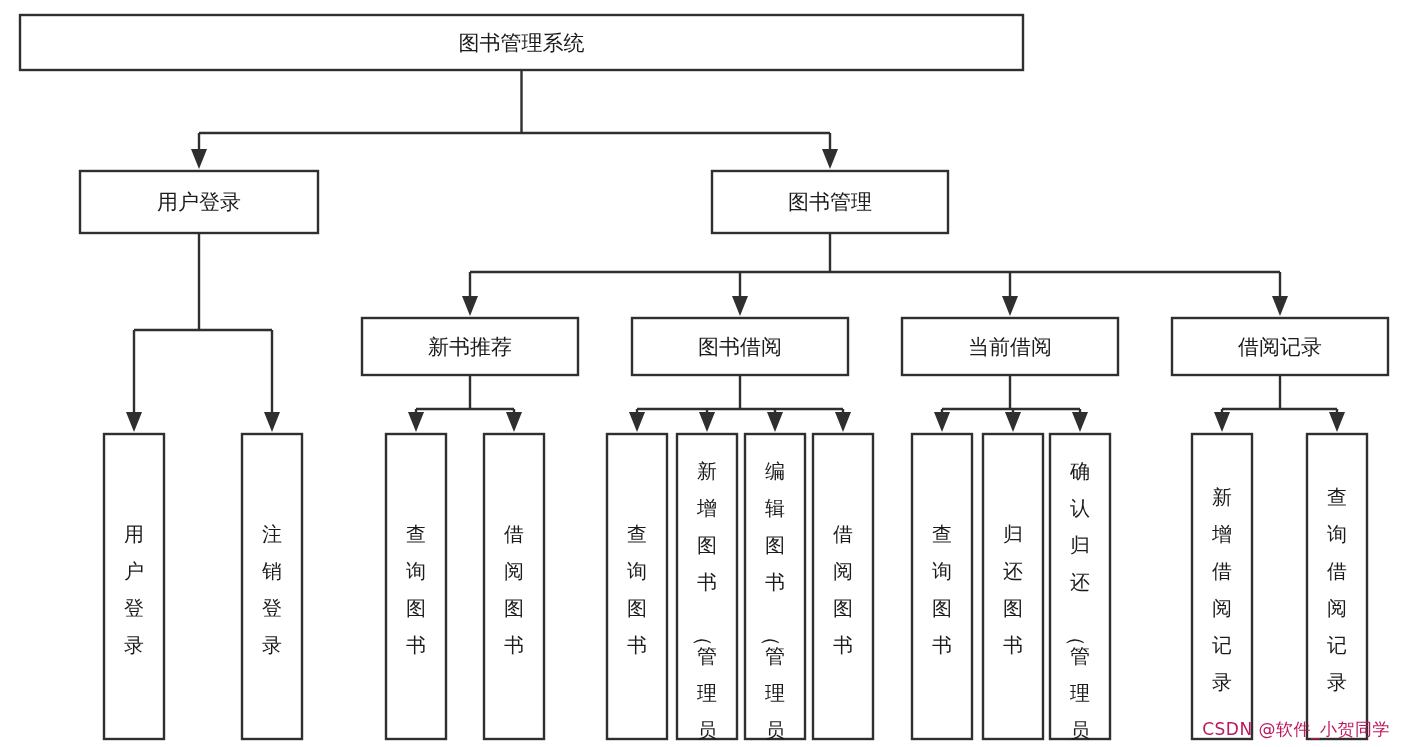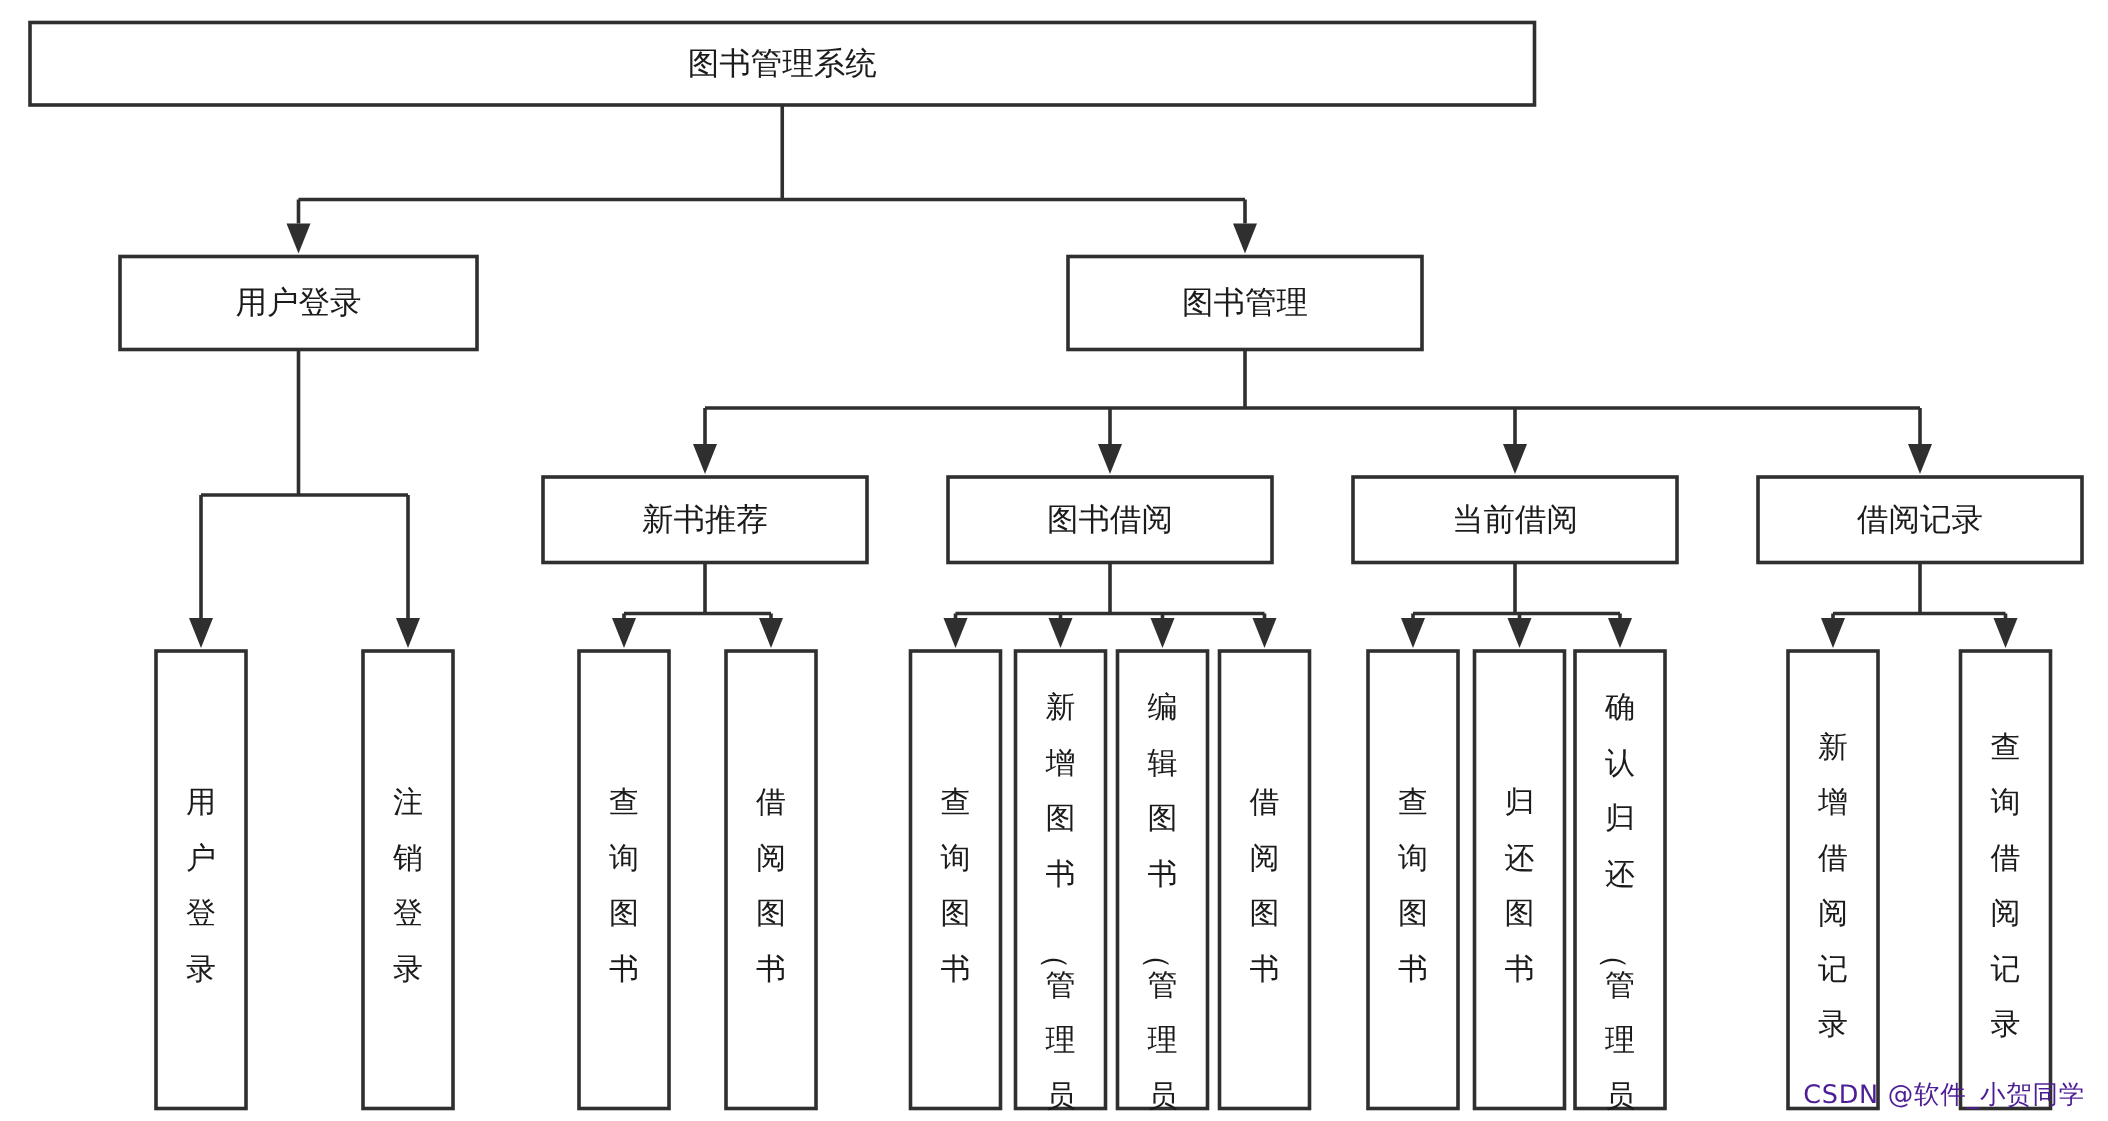--- a/index.html
+++ b/index.html
@@ -54,21 +54,21 @@
     font-size: 20px;
     fill: #1b1b1b;
     text-anchor: middle;
   }
   .watermark {
     position: absolute;
     right: 14px;
     bottom: 6px;
     font-family: "DejaVu Sans", "Liberation Sans", sans-serif;
     font-size: 17px;
-    color: #4c1d95;
+    color: #be185d;
     white-space: nowrap;
     letter-spacing: 0.5px;
   }
 </style>
 </head>
 <body>
 
 <div id="diagram-root">
   <svg id="flowchart" viewBox="0 0 1405 747">
     <g id="edges-layer">

